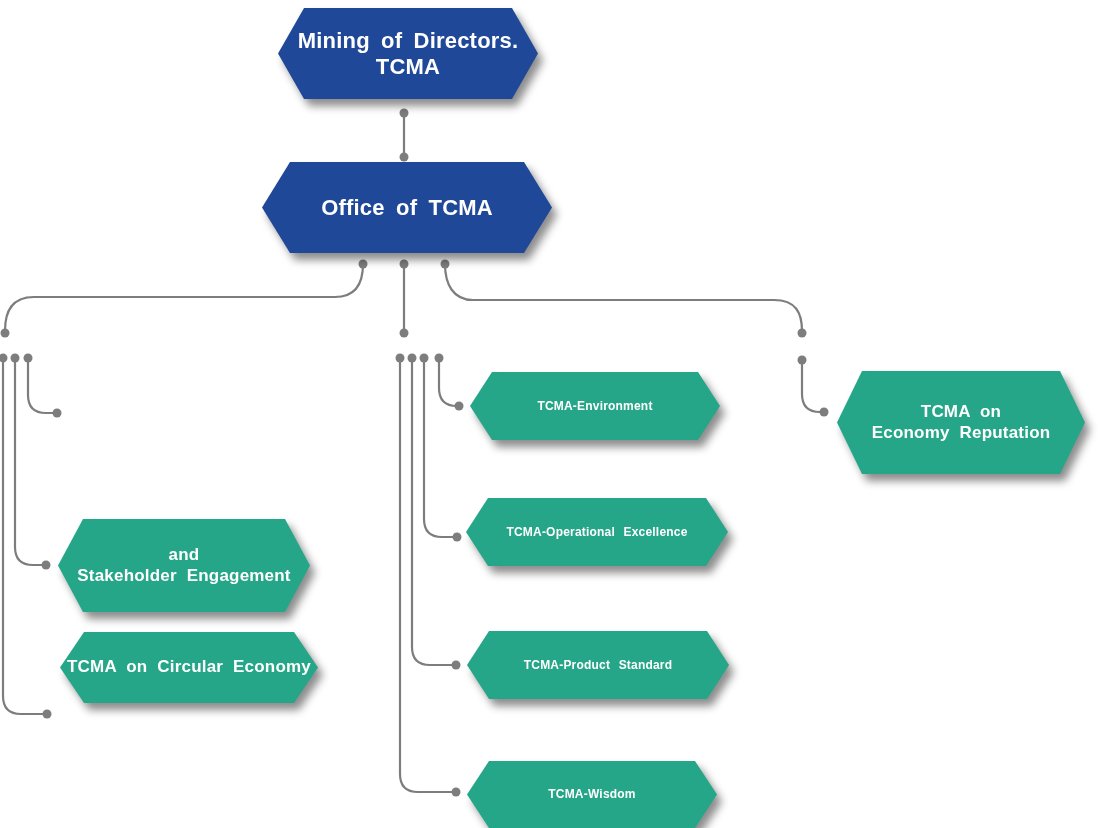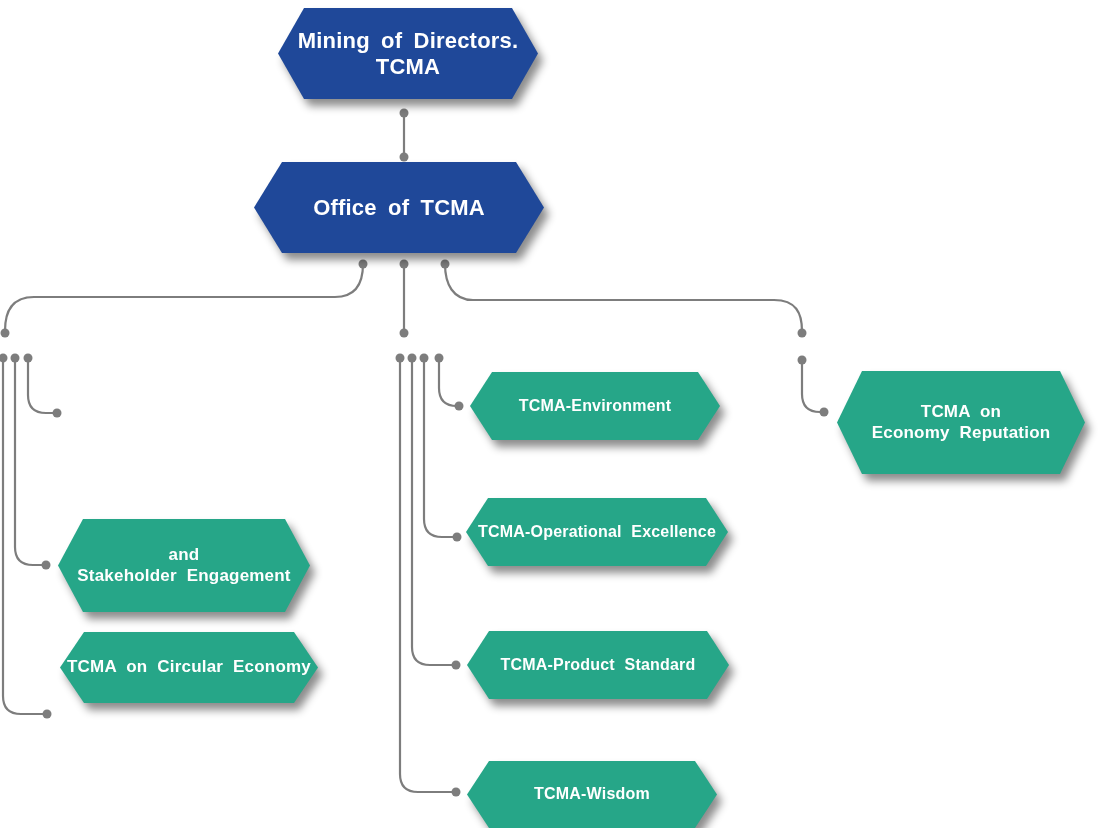--- a/index.html
+++ b/index.html
@@ -47,21 +47,21 @@
     justify-content: center;
     text-align: center;
     color: var(--color-text);
     font-weight: 700;
     word-spacing: 5px;
     letter-spacing: 0.2px;
     line-height: 1.18;
   }
   .hex.blue .hex-shape { background: var(--color-blue); font-size: 22px; }
   .hex.green .hex-shape { background: var(--color-green); font-size: 17px; }
-  .hex.green.small .hex-shape { font-size: 16px; }
+  .hex.green.small .hex-shape { font-size: 12px; }
   .hex-line { white-space: nowrap; }
 </style>
 </head>
 <body>
 
 <div class="canvas">
 
   <svg class="connectors" viewBox="0 0 1100 828" xmlns="http://www.w3.org/2000/svg">
 
     <path d="M404,113 L404,157"></path>
@@ -113,21 +113,21 @@
     <circle cx="824" cy="412" r="4.5"></circle>
   </svg>
 
   <div class="hex blue" style="left:278px; top:8px; width:260px; height:91px; --tip:26px;">
     <div class="hex-shape">
       <div class="hex-line">Mining of Directors.</div>
       <div class="hex-line">TCMA</div>
     </div>
   </div>
 
-  <div class="hex blue" style="left:254px; top:162px; width:290px; height:91px; --tip:28px;">
+  <div class="hex blue" style="left:262px; top:162px; width:290px; height:91px; --tip:28px;">
     <div class="hex-shape">
       <div class="hex-line">Office of TCMA</div>
     </div>
   </div>
 
 
   <div class="hex green" style="left:58px; top:519px; width:252px; height:93px; --tip:25px;">
     <div class="hex-shape">
       <div class="hex-line">and</div>
       <div class="hex-line">Stakeholder Engagement</div>

